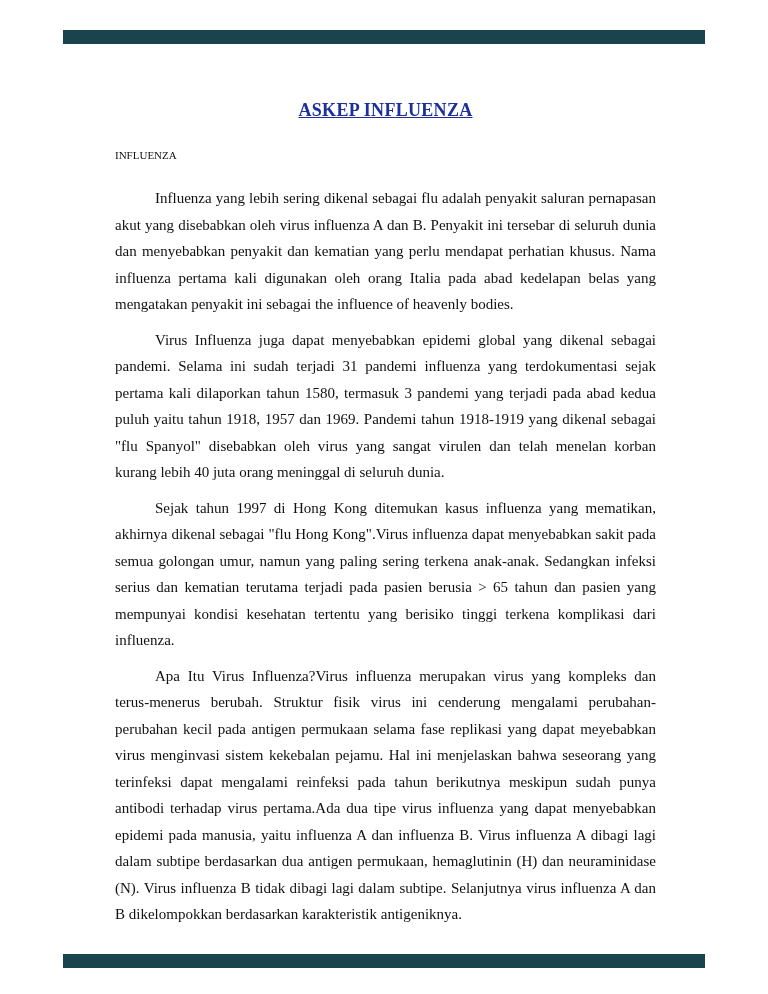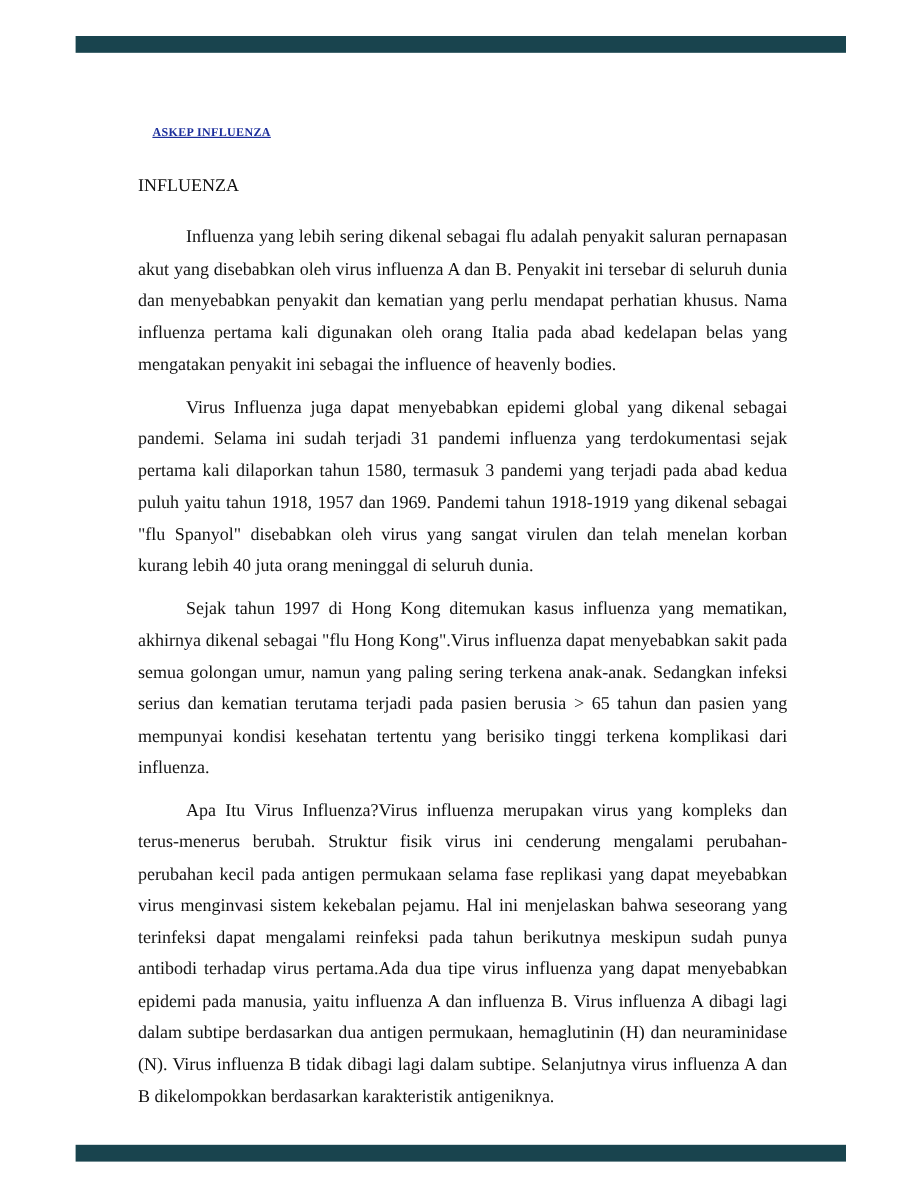--- a/index.html
+++ b/index.html
@@ -29,31 +29,32 @@
   }
   .edge-bar.top{top:30px;}
   .edge-bar.bottom{top:954px;}
   .content{
     position:absolute;
     left:115px;
     top:101px;
     width:541px;
   }
   .doc-title{
-    margin:0 0 26px 12px;
-    font-size:10px;
+    margin:0 0 26px 0;
+    font-size:18px;
     line-height:19px;
     font-weight:bold;
     color:var(--title-blue);
     text-decoration:underline;
     letter-spacing:0.3px;
+    text-align:center;
   }
   .section-heading{
     margin:0 0 20px 0;
-    font-size:15px;
+    font-size:11px;
     line-height:19px;
     font-weight:normal;
   }
   .para{
     margin:0 0 9px 0;
     font-size:15px;
     line-height:26.5px;
     text-align:justify;
     text-indent:40px;
   }

